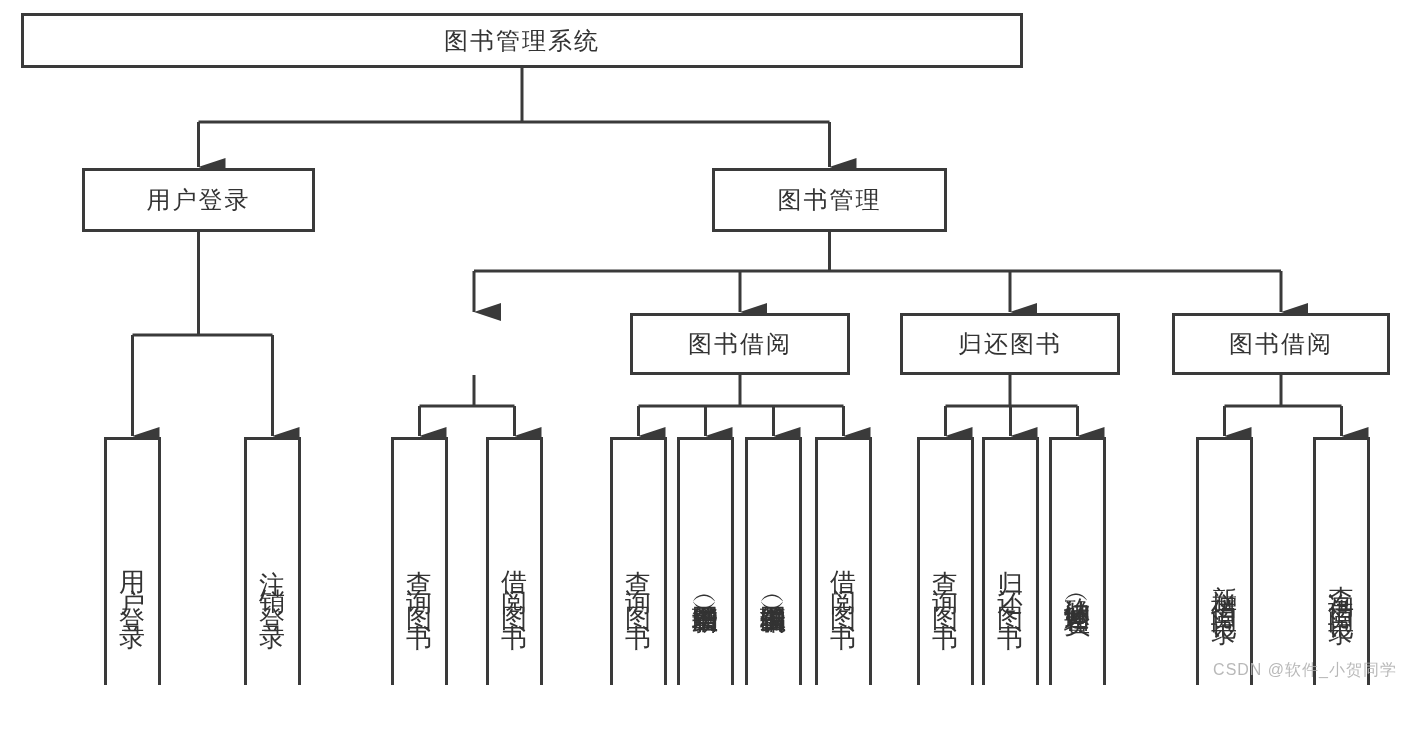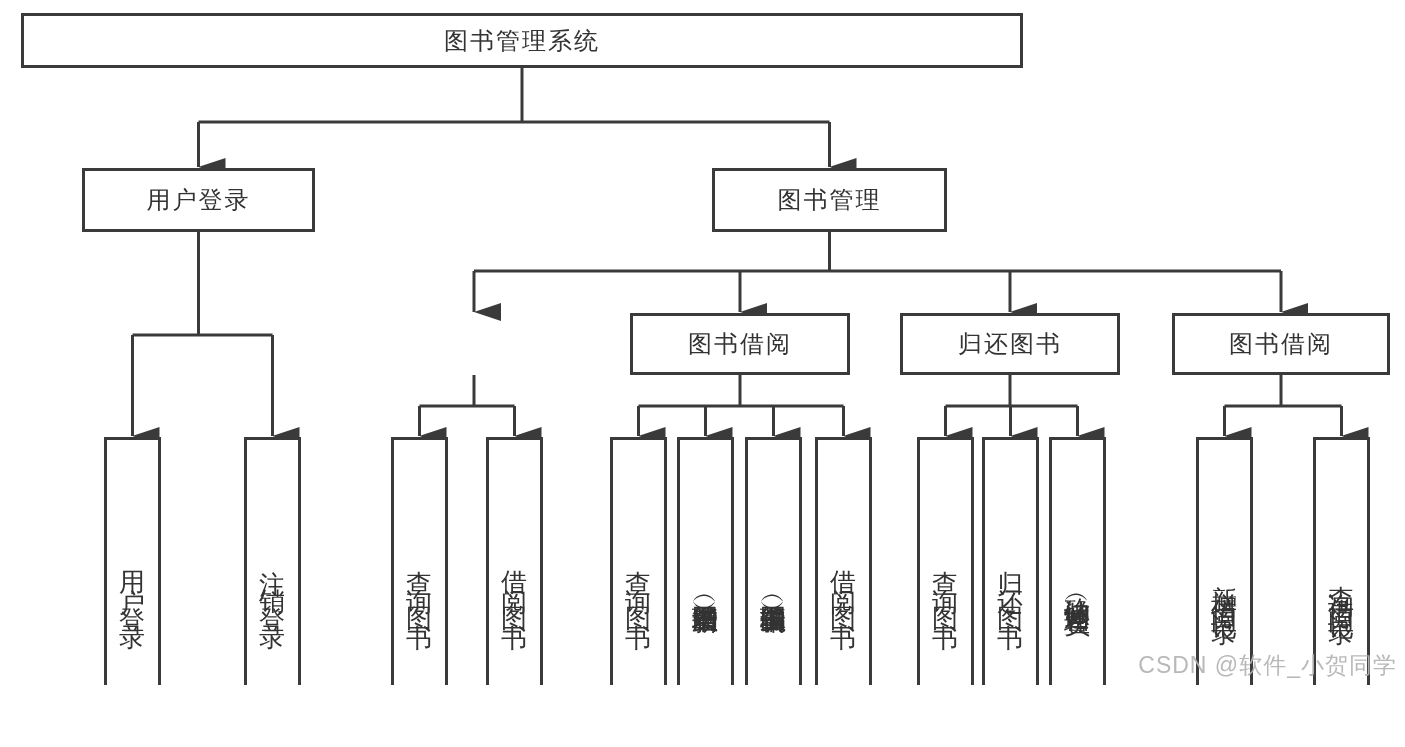--- a/index.html
+++ b/index.html
@@ -43,21 +43,21 @@
     line-height:1;
     color:var(--text);
   }
   .ls4 span{letter-spacing:18px;}
   .ls6 span{letter-spacing:7px;}
   .ls8 span{letter-spacing:2px;}
   .ls9 span{letter-spacing:0px;}
   .watermark{
     position:absolute;
     right:8px;bottom:4px;
-    font-size:23px;
+    font-size:16px;
     letter-spacing:1px;
     color:var(--wm);
     opacity:.92;
     z-index:5;
     white-space:nowrap;
   }
 </style>
 </head>
 <body>
 

